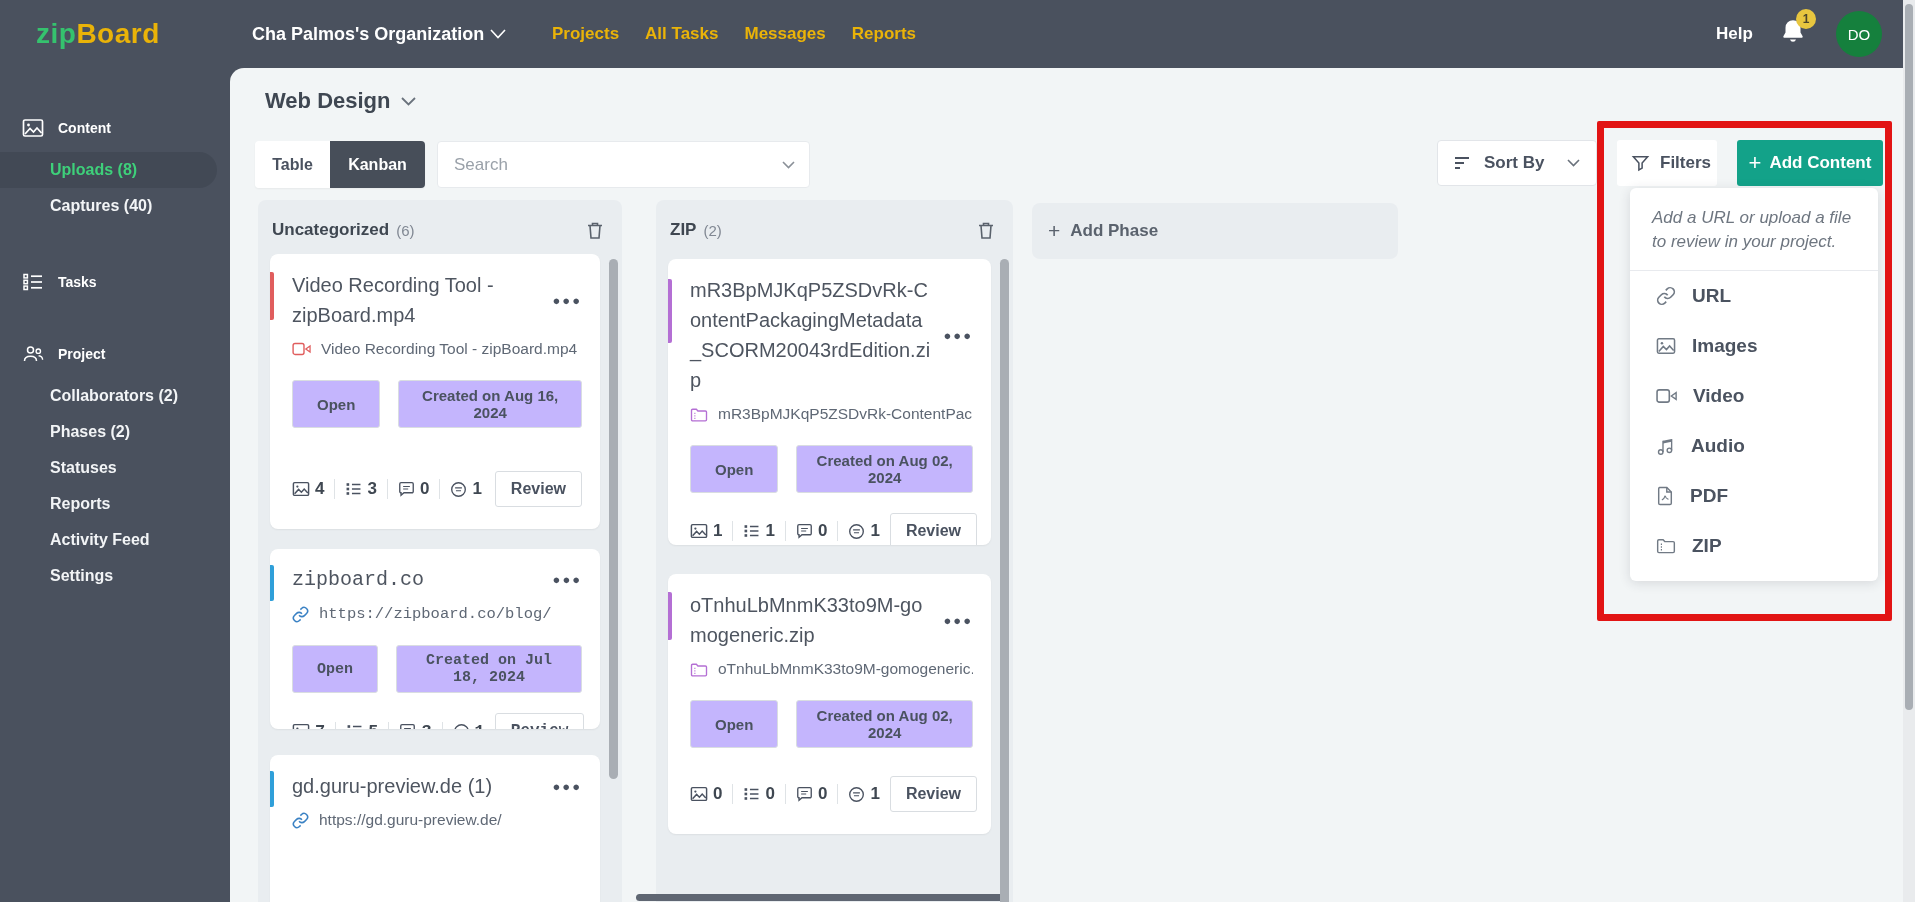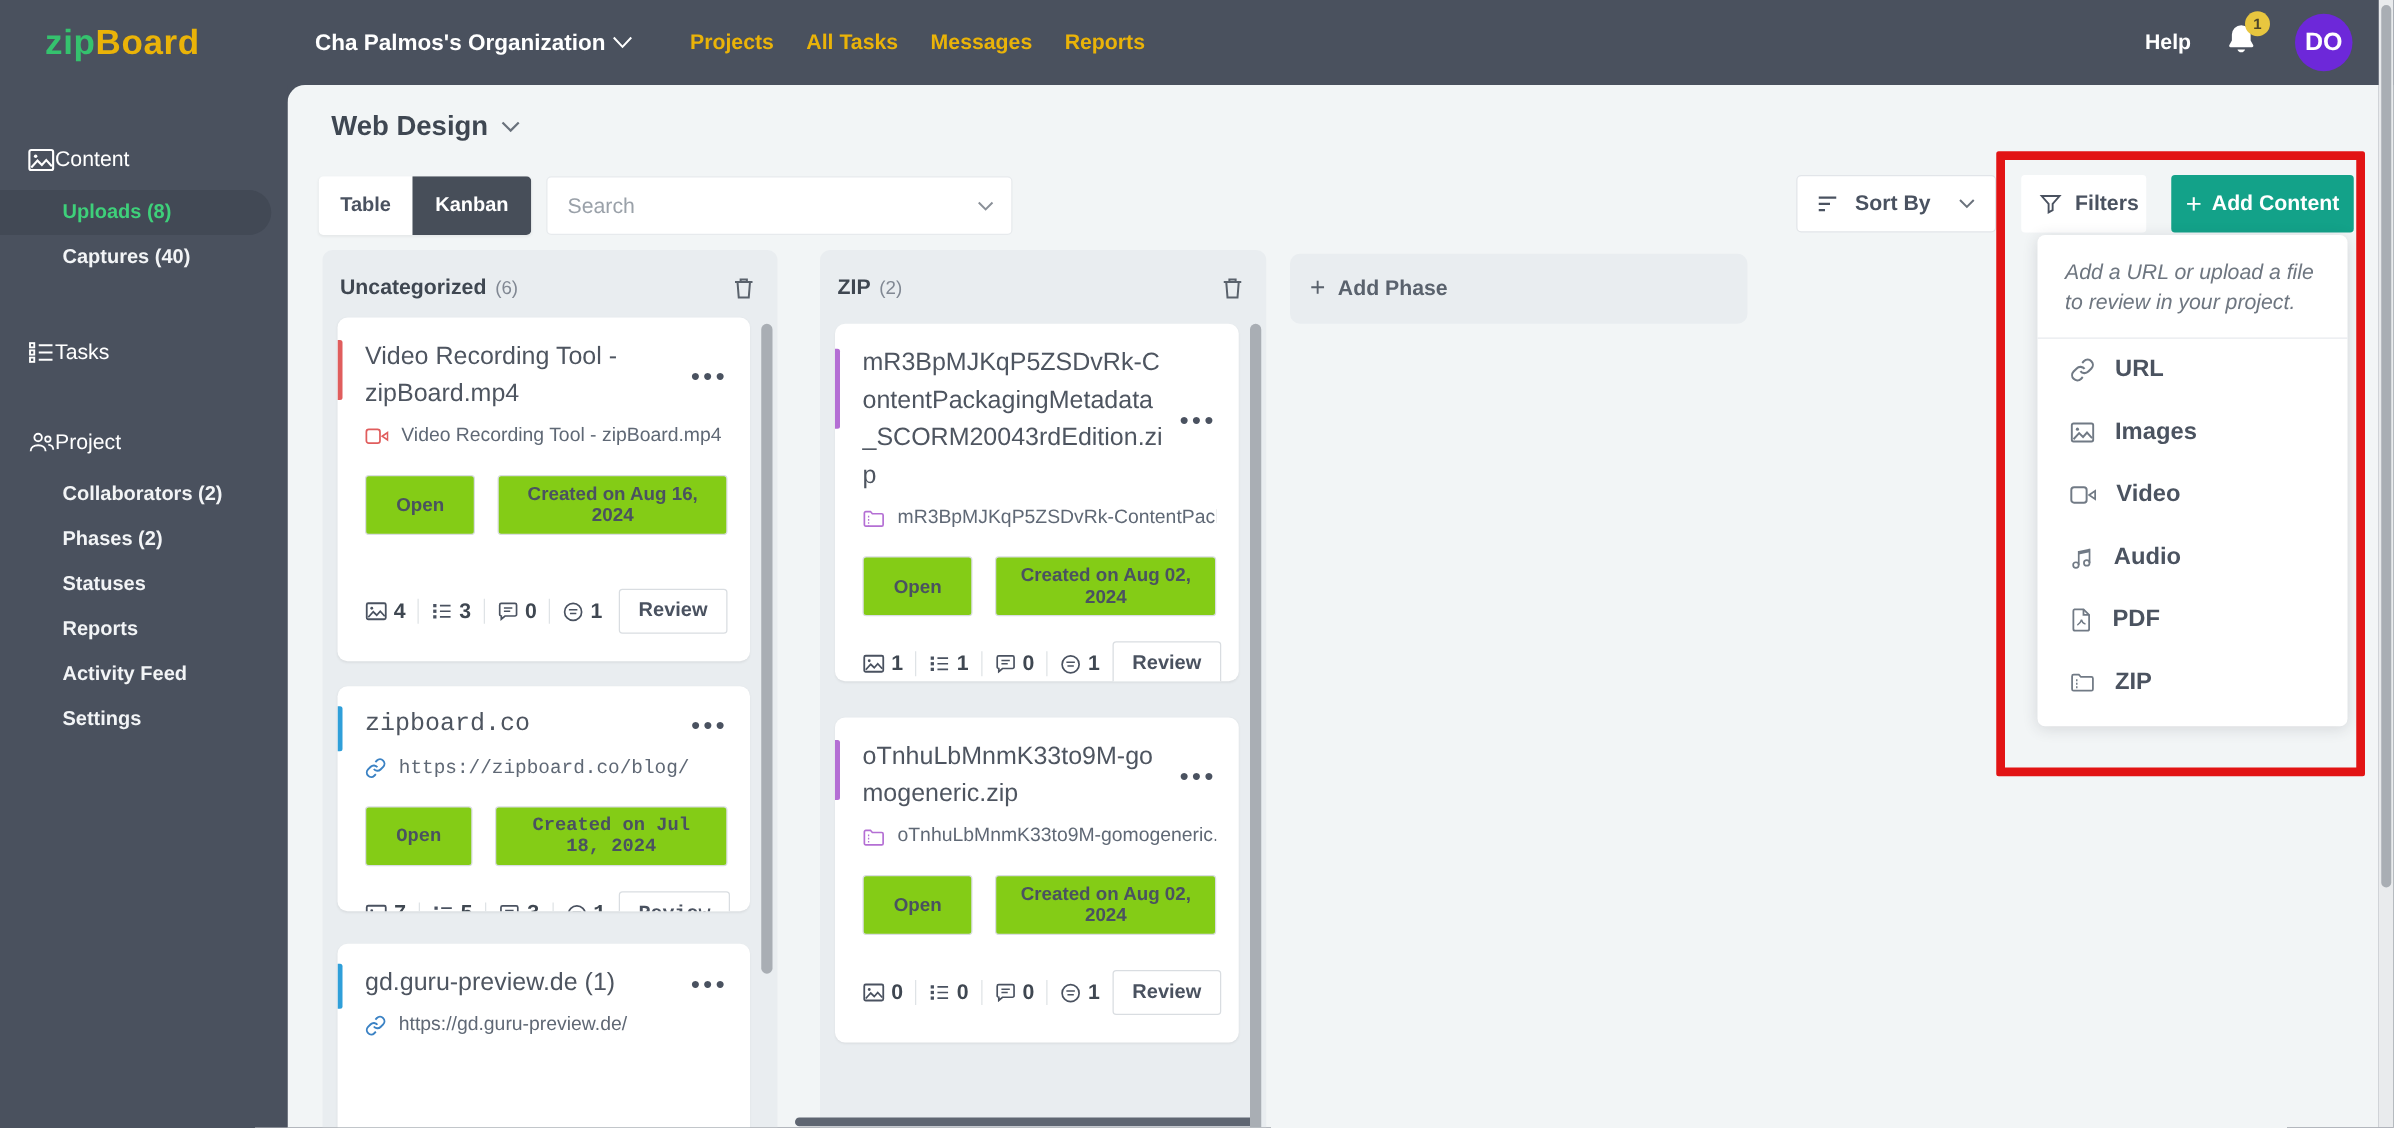--- a/index.html
+++ b/index.html
@@ -11,27 +11,27 @@
   .topbar { position:absolute; left:0; top:0; width:1915px; height:68px; background:#4a515e; display:flex; align-items:center; z-index:30; }
   .logo { margin-left:36px; font-size:28px; font-weight:700; letter-spacing:.5px; cursor:pointer; }
   .logo .zip { color:#35c26e; }
   .logo .board { color:#eab308; }
   .org-btn { position:absolute; left:252px; display:flex; align-items:center; gap:6px; color:#ffffff; font-size:18px; font-weight:700; cursor:pointer; }
   .top-nav { position:absolute; left:552px; display:flex; gap:26px; }
   .top-nav a { color:#eab308; font-size:17px; font-weight:700; text-decoration:none; cursor:pointer; }
   .help { position:absolute; left:1716px; color:#ffffff; font-size:17px; font-weight:700; cursor:pointer; }
   .bell-wrap { position:absolute; left:1778px; top:16px; width:34px; height:38px; cursor:pointer; }
   .badge { position:absolute; right:-4px; top:-7px; width:20px; height:20px; background:#e8c63f; border-radius:50%; color:#4c452a; font-size:12px; font-weight:700; display:flex; align-items:center; justify-content:center; }
-  .avatar { position:absolute; left:1836px; top:11px; width:46px; height:46px; border-radius:50%; background:#6d28d9; color:#fff; font-size:20px; font-weight:700; display:flex; align-items:center; justify-content:center; cursor:pointer; }
+  .avatar { position:absolute; left:1836px; top:11px; width:46px; height:46px; border-radius:50%; background:#15803d; color:#fff; font-size:15px; font-weight:400; display:flex; align-items:center; justify-content:center; cursor:pointer; }
 
   
   .sidebar { position:absolute; left:0; top:68px; width:230px; height:834px; background:#4a515e; z-index:20; color:#eef1f4; }
   .side-section { margin-top:44px; }
   .side-section.first { margin-top:46px; }
-  .side-header { display:flex; align-items:center; gap:0; padding-left:22px; height:28px; font-size:17px; font-weight:400; color:#ffffff; }
+  .side-header { display:flex; align-items:center; gap:14px; padding-left:22px; height:28px; font-size:14px; font-weight:700; color:#ffffff; }
   .side-items { list-style:none; margin-top:10px; }
   .side-items li { height:36px; display:flex; align-items:center; padding-left:50px; font-size:16px; font-weight:700; color:#f2f4f6; cursor:pointer; }
   .side-items li.two-line { height:56px; line-height:19px; padding-top:2px; }
   .side-items li.active { background:#424955; width:217px; border-radius:0 19px 19px 0; color:#3ed07a; }
 
   
   .main { position:absolute; left:230px; top:68px; width:1673px; height:834px; background:#f2f5f6; border-top-left-radius:14px; overflow:hidden; z-index:10; }
   .page-title { position:absolute; left:35px; top:20px; display:flex; align-items:center; gap:10px; font-size:22px; font-weight:700; color:#3f4752; cursor:pointer; }
 
   .view-toggle { position:absolute; left:25px; top:73px; height:47px; display:flex; border-radius:4px; overflow:hidden; box-shadow:0 1px 2px rgba(0,0,0,.05); }
@@ -69,21 +69,21 @@
 
   .card { position:relative; background:#ffffff; border-radius:8px; margin:0 22px 0 12px; box-shadow:0 1px 2px rgba(0,0,0,.06); padding:16px 18px 22px 22px; display:flex; flex-direction:column; overflow:hidden; cursor:pointer; }
   .accent { position:absolute; left:0; width:4px; border-radius:0 2px 2px 0; }
   .card-title-row { display:flex; align-items:center; }
   .card-title { font-size:20px; line-height:30px; color:#4e5560; overflow-wrap:anywhere; flex:1; }
   .card-title.break { word-break:break-all; }
   .more { color:#4a5260; font-size:13px; letter-spacing:2px; font-weight:700; margin-left:10px; cursor:pointer; white-space:nowrap; }
   .file-row { display:flex; align-items:center; gap:10px; margin-top:10px; font-size:15.5px; color:#5f6875; cursor:pointer; min-width:0; }
   .file-row .file-label { white-space:nowrap; overflow:hidden; flex:1; }
   .btn-row { display:flex; gap:18px; margin-top:22px; }
-  .chip { background:#84cc16; border:1px solid #d9dde1; border-radius:3px; font-size:15px; font-weight:700; color:#4a5260; font-family:inherit; cursor:pointer; }
+  .chip { background:#c4b5fd; border:1px solid #d9dde1; border-radius:3px; font-size:15px; font-weight:700; color:#4a5260; font-family:inherit; cursor:pointer; }
   .chip.open { padding:6px 24px; }
   .chip.created { padding:6px 14px; }
   .stats-row { display:flex; align-items:center; margin-top:auto; padding-top:20px; }
   .stat { display:flex; align-items:center; gap:5px; font-size:17px; font-weight:700; color:#3f4751; padding:0 10px; }
   .stat:first-child { padding-left:0; }
   .stat + .stat { border-left:1px solid #dfe3e6; }
   .btn-review { margin-left:auto; background:#fff; border:1px solid #d9dde1; border-radius:3px; padding:8px 15px; font-size:16px; font-weight:700; color:#4a5260; font-family:inherit; cursor:pointer; }
 
   .gap { height:20px; flex:none; }
 

